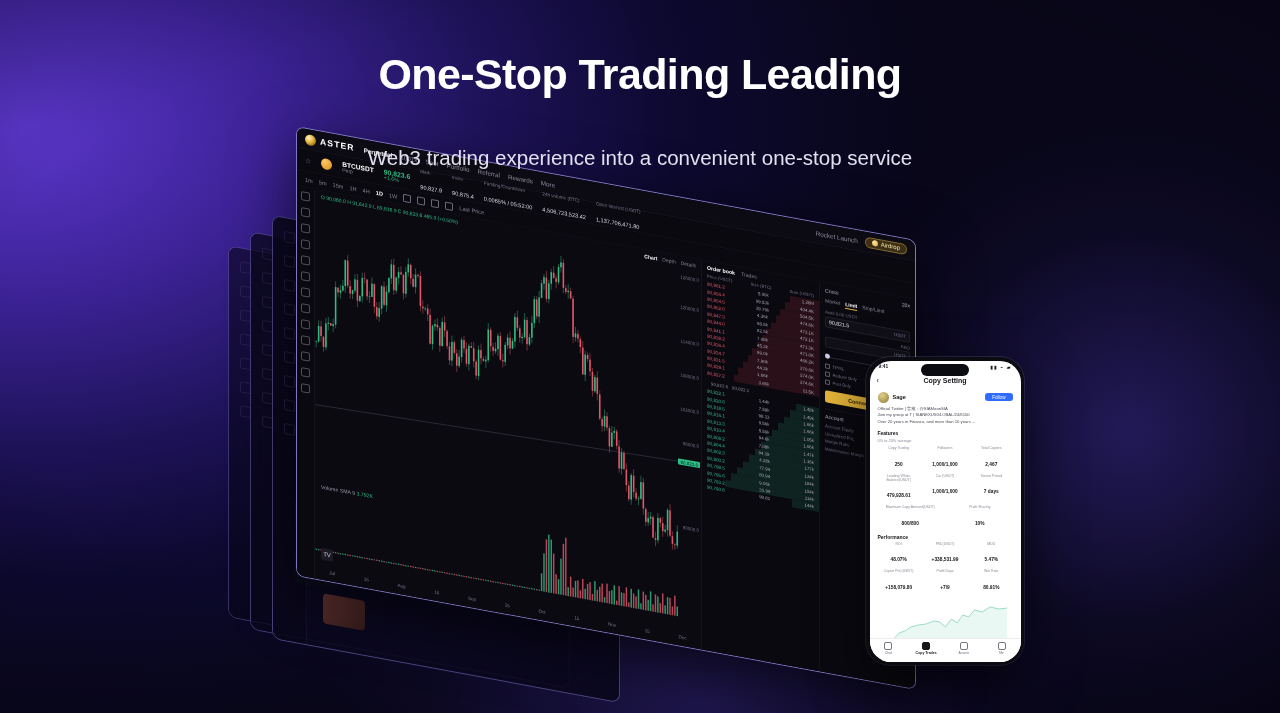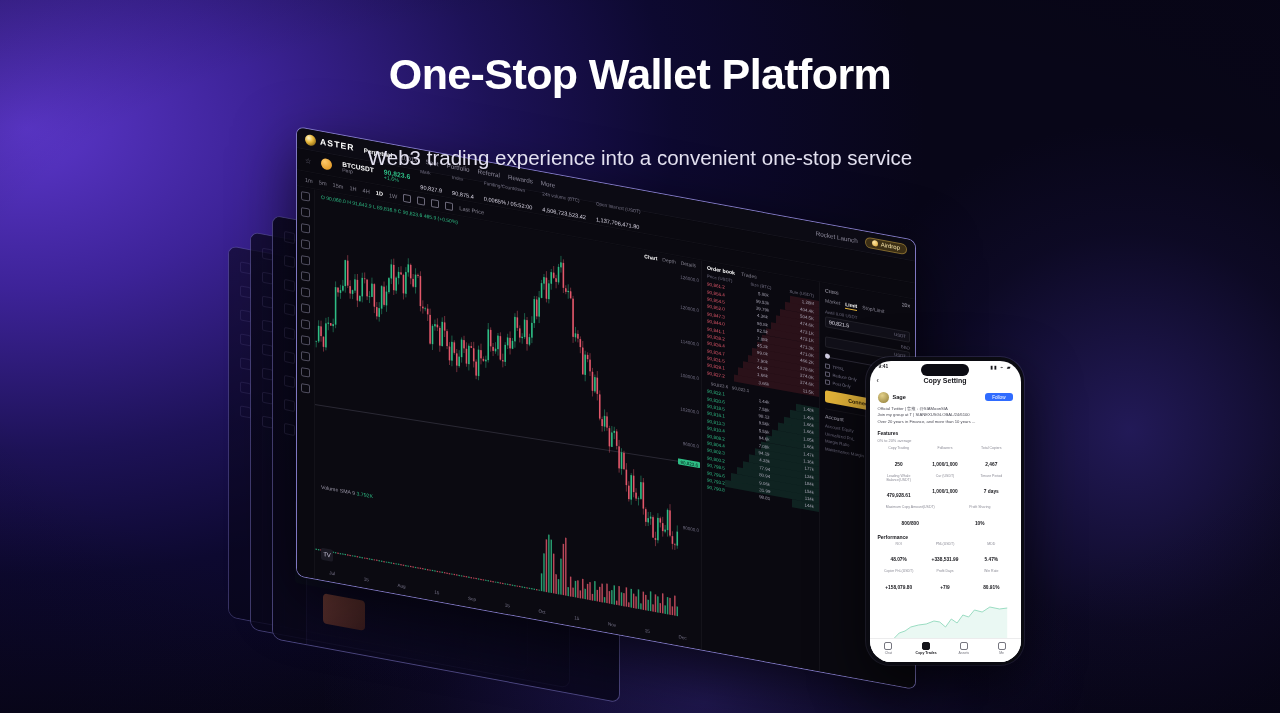--- a/index.html
+++ b/index.html
@@ -232,21 +232,21 @@
 </head>
 <body>
 
 <div id="stage">
 
   <div class="bg-base"></div>
   <div class="bg-glow-right"></div>
   <div class="bg-glow-bottom"></div>
 
   <div class="hero">
-    <h1>One-Stop Wallet Platform</h1>
+    <h1>One-Stop Trading Leading</h1>
     <p>
       <br>
       <span>Web3 trading experience into a convenient one-stop service</span>
     </p>
   </div>
 
   <div class="screens">
 
     <div class="ghost g1">
       <div class="g-side">

